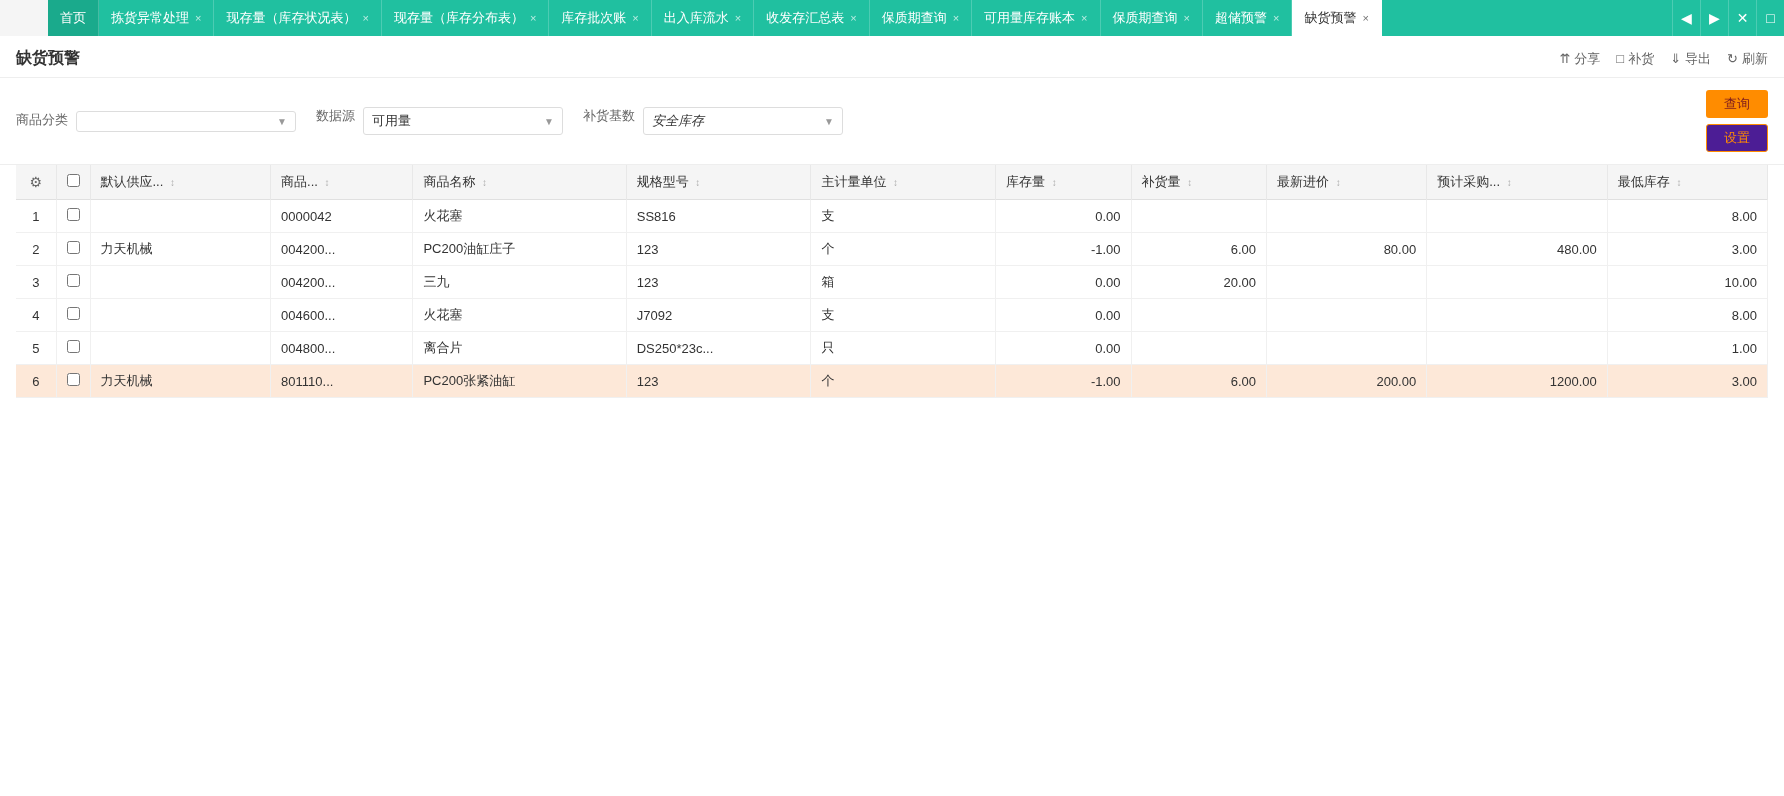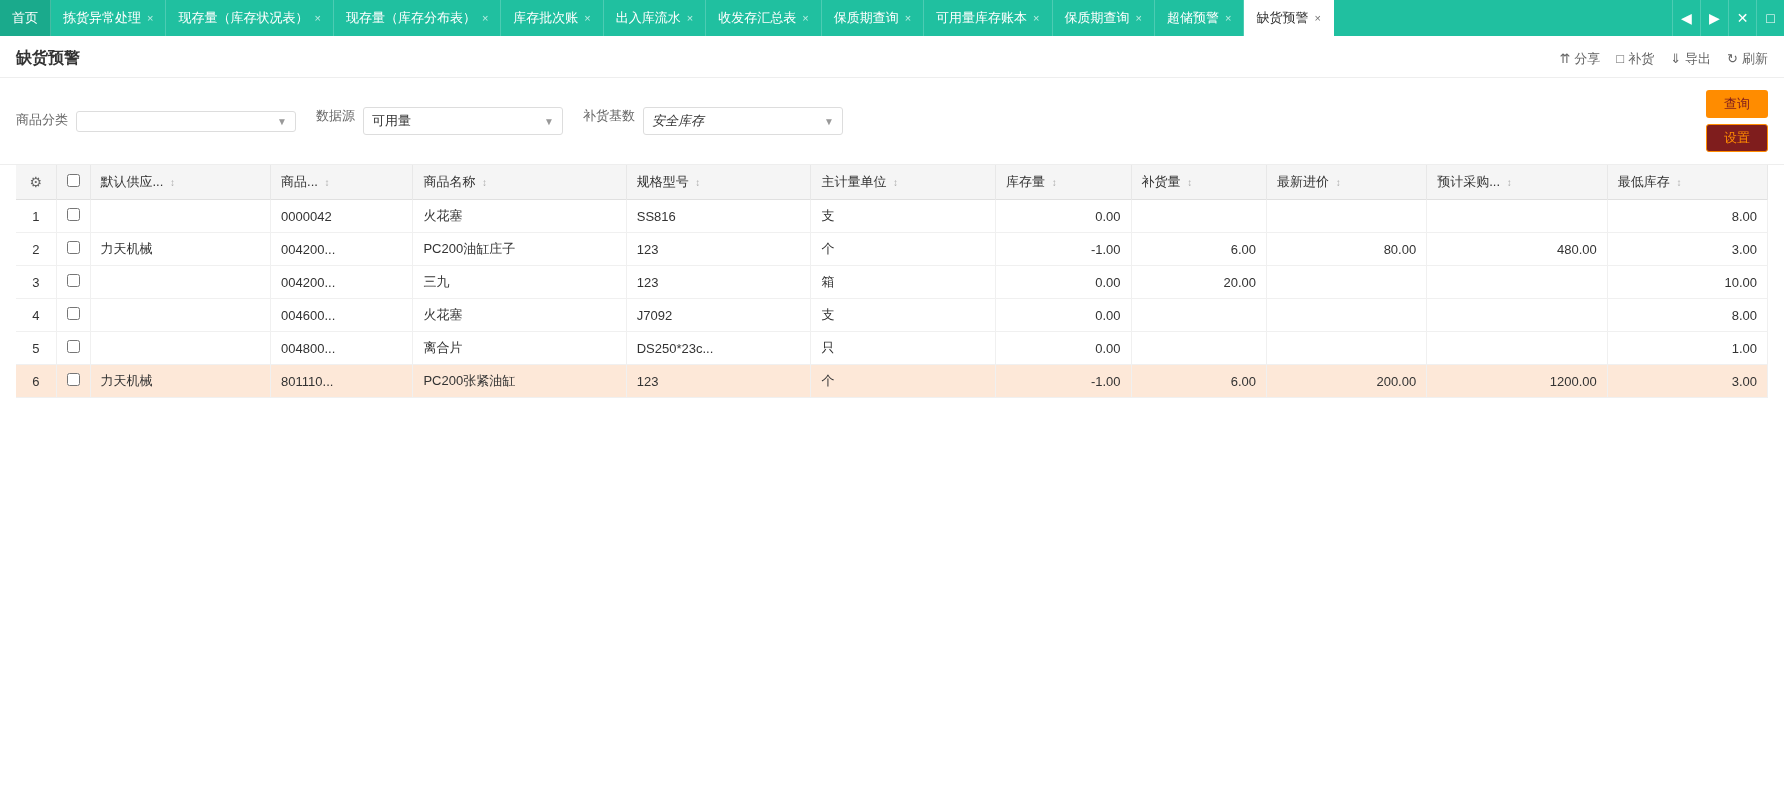--- a/index.html
+++ b/index.html
@@ -5,20 +5,21 @@
     * { box-sizing: border-box; margin: 0; padding: 0; font-family: 'Microsoft YaHei', Arial, sans-serif; }
     body { background: #f5f5f5; font-size: 13px; overflow: hidden; }
 
     
     .tab-bar {
       background: #20c0a0;
       display: flex;
       align-items: center;
       height: 36px;
       overflow: hidden;
+      margin-left: 48px;
     }
     .tab-item {
       display: flex;
       align-items: center;
       padding: 0 12px;
       height: 100%;
       color: #fff;
       white-space: nowrap;
       cursor: pointer;
       font-size: 13px;
@@ -138,21 +139,21 @@
     .btn-query {
       background: #ff8c00;
       color: #7f1d1d;
       border: none;
       border-radius: 3px;
       padding: 5px 18px;
       cursor: pointer;
       font-size: 13px;
     }
     .btn-settings {
-      background: #7f1d1d;
+      background: #4c1d95;
       color: #ff8c00;
       border: 1px solid #ff8c00;
       border-radius: 3px;
       padding: 4px 16px;
       cursor: pointer;
       font-size: 13px;
     }
 
     
     .table-container {

